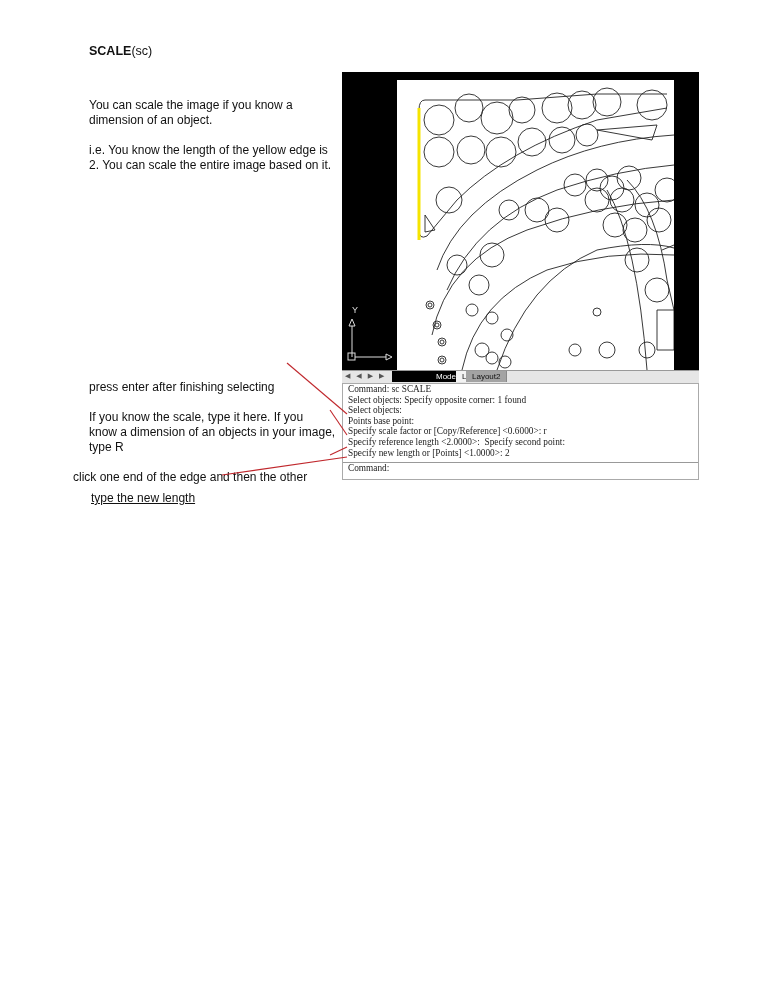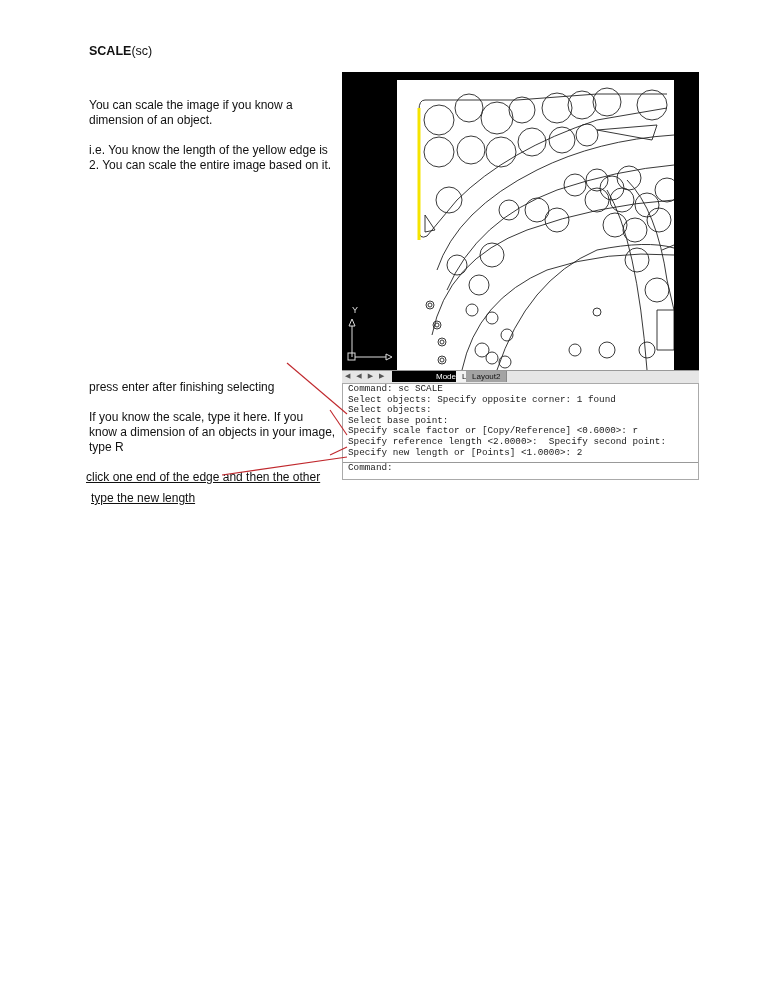--- a/index.html
+++ b/index.html
@@ -9,39 +9,39 @@
   .title b { font-weight:bold; }
   .shot { position:absolute; left:342px; top:72px; width:357px; height:408px; background:#000; }
   .canvas { position:absolute; left:55px; top:8px; width:277px; height:290px; background:#fff; overflow:hidden; }
   .tabs { position:absolute; left:0; top:298px; width:357px; height:12px; background:#e6e6e6; border-top:1px solid #999; }
   .tabs .nav { position:absolute; left:3px; top:1px; font-size:7px; color:#555; letter-spacing:2px; }
   .tab { position:absolute; top:0; height:11px; font-size:8px; line-height:11px; padding:0 6px; }
   .tab.active { background:#000; color:#fff; left:50px;padding-left:44px; }
   .tab.l1 { left:86px; background:#f3f3f3; border-right:1px solid #888;margin-left:28px; }
   .tab.l2 { left:124px; background:#a3a3a3; border-right:1px solid #888; }
   .cmd { position:absolute; left:0; top:311px; width:357px; height:97px; background:#fff; border:1px solid #aaa; box-sizing:border-box; }
-  .cmd .line { font-family:Liberation Mono, monospace; font-size:9.3px; line-height:10.6px; padding-left:5px; white-space:pre; color:#222; }
+  .cmd .line { font-family:Liberation Serif, serif; font-size:9.3px; line-height:10.6px; padding-left:5px; white-space:pre; color:#222; }
   .cmd .sep { border-top:1px solid #999; margin-top:4px; }
   svg.anno { position:absolute; left:0; top:0; width:765px; height:990px; pointer-events:none; }
 </style>
 </head>
 <body>
 
 <div class="title"><b>SCALE</b><span>(sc)</span></div>
 
 <div class="txt" style="left:89px;top:74px;">You can scale the image if you know a</div>
 <div class="txt" style="left:89px;top:89px;">dimension of an object.</div>
 <div class="txt" style="left:89px;top:119px;">i.e. You know the length of the yellow edge is</div>
 <div class="txt" style="left:89px;top:134px;">2. You can scale the entire image based on it.</div>
 
 <div class="txt" style="left:89px;top:356px;">press enter after finishing selecting</div>
 <div class="txt" style="left:89px;top:386px;">If you know the scale, type it here. If you</div>
 <div class="txt" style="left:89px;top:401px;">know a dimension of an objects in your image,</div>
 <div class="txt" style="left:89px;top:416px;">type R</div>
-<div class="txt" style="left:86px;top:446px;text-decoration:underline;">click one end of the edge and then the other</div>
+<div class="txt" style="left:73px;top:446px;">click one end of the edge and then the other</div>
 <div class="txt" style="left:91px;top:467px;text-decoration:underline;">type the new length</div>
 
 <div class="shot">
   <div class="canvas">
     <svg width="277" height="290" viewBox="0 0 277 290" fill="none" stroke="#222" stroke-width="0.9">
       <path d="M28 20 L120 20 L200 14 L270 14"></path>
       <path d="M28 20 Q22 20 22 30 L22 150 Q22 160 30 156 L60 120 Q110 70 200 40 L270 28"></path>
       <path d="M40 190 Q60 130 140 90 Q200 60 277 55"></path>
       <path d="M50 210 Q80 140 160 110 Q220 90 277 85"></path>
       <path d="M35 255 Q50 180 130 150 Q200 125 277 120"></path>
@@ -123,21 +123,21 @@
     <span class="nav">◀ ◀ ▶ ▶</span>
     <span class="tab active">Model</span>
     <span class="tab l1">Layout1</span>
     <span class="tab l2">Layout2</span>
   </div>
 
   <div class="cmd">
     <div class="line">Command: sc SCALE</div>
     <div class="line">Select objects: Specify opposite corner: 1 found</div>
     <div class="line">Select objects:</div>
-    <div class="line">Select base point:</div>
+    <div class="line">Points base point:</div>
     <div class="line">Specify scale factor or [Copy/Reference] &lt;0.6000&gt;: r</div>
     <div class="line">Specify reference length &lt;2.0000&gt;:  Specify second point:</div>
     <div class="line">Specify new length or [Points] &lt;1.0000&gt;: 2</div>
     <div class="sep"></div>
     <div class="line">Command:</div>
   </div>
 </div>
 
 <svg class="anno">
   <g stroke="#c0282d" stroke-width="1.1" fill="none">

